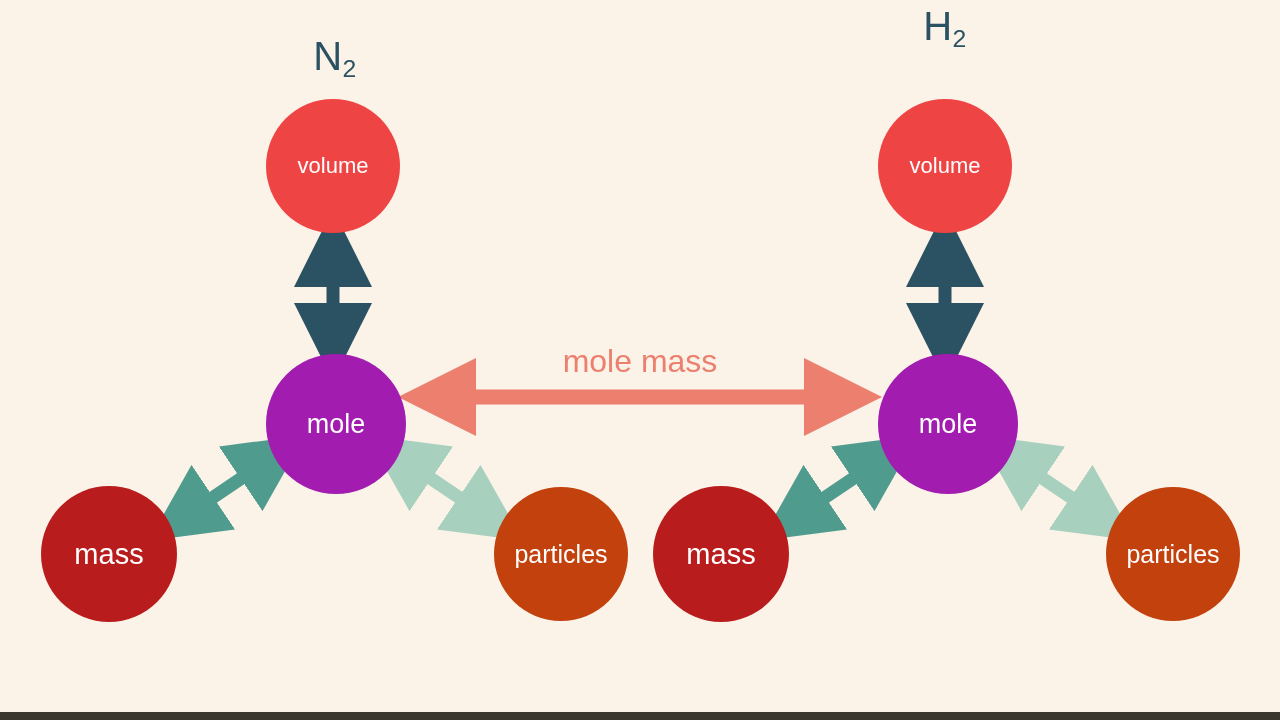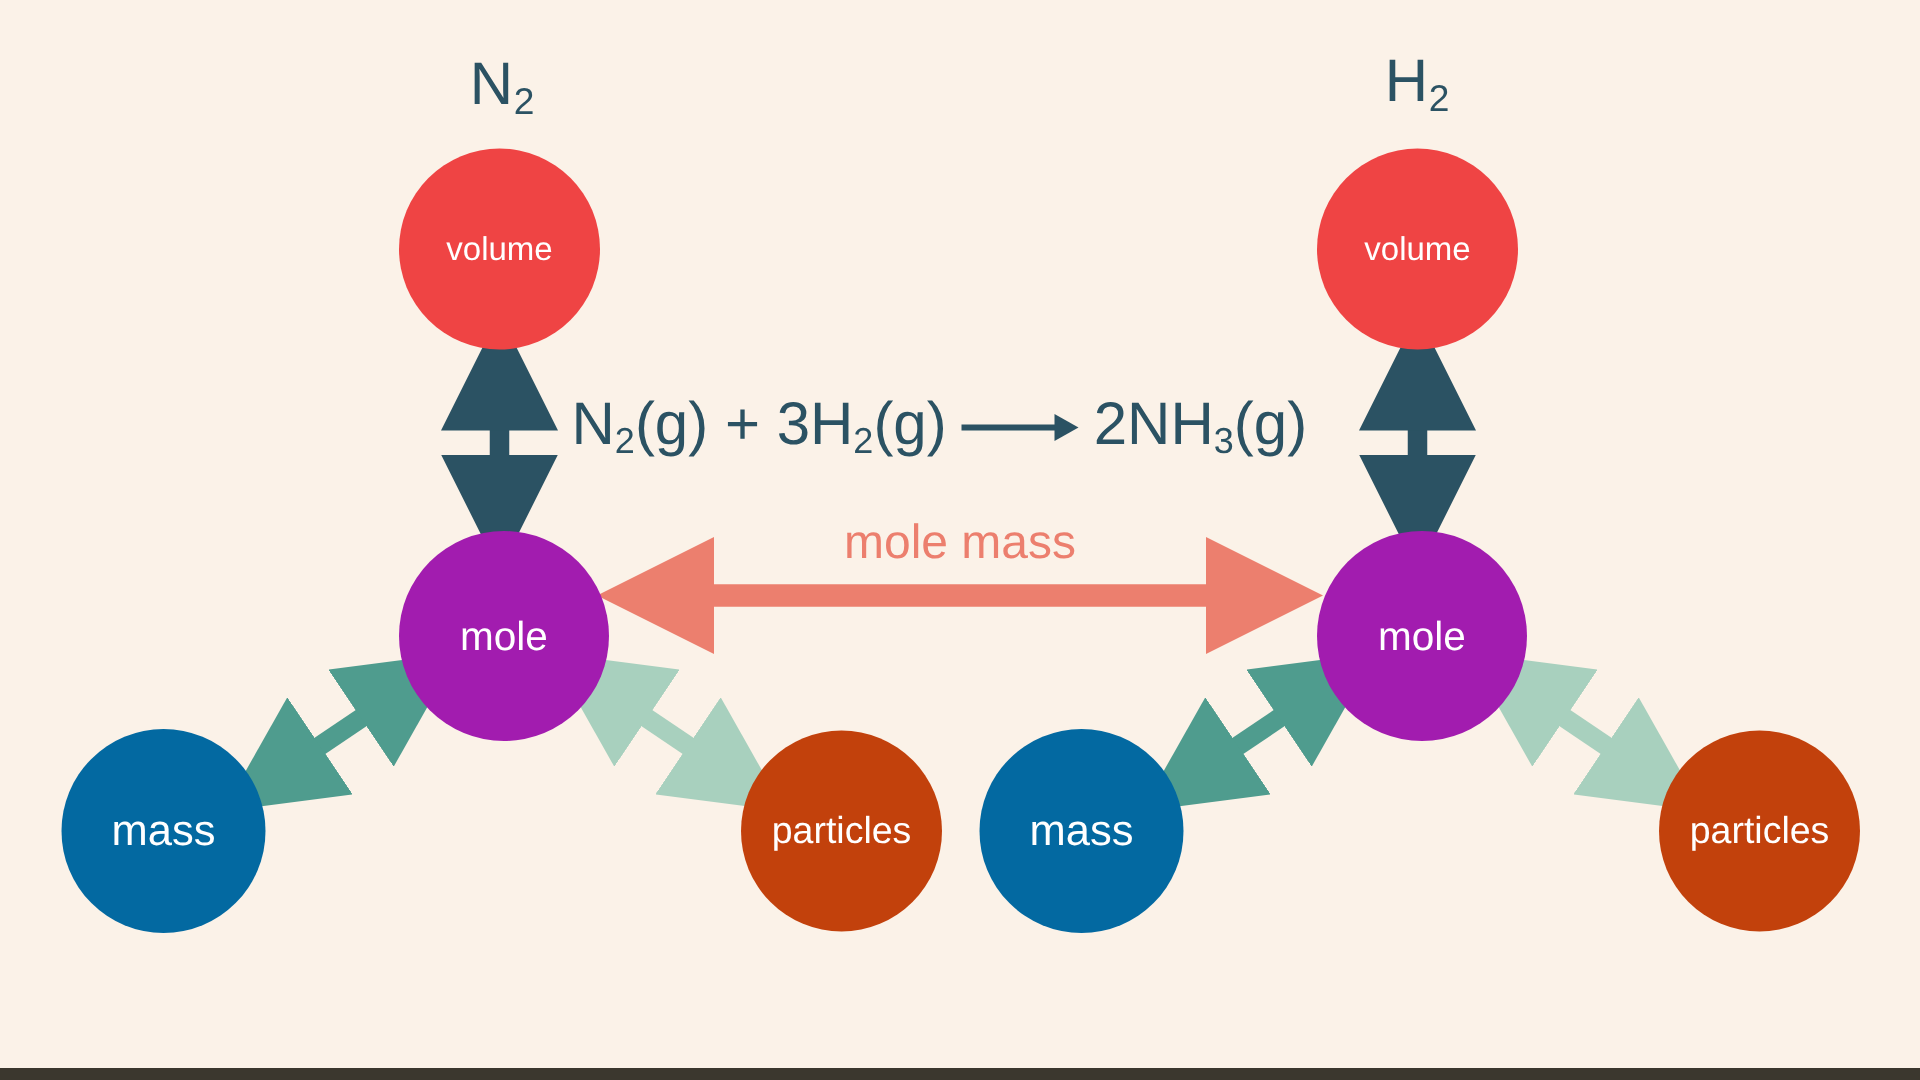--- a/index.html
+++ b/index.html
@@ -63,21 +63,21 @@
   }
   .node-mole {
     width: 140px;
     height: 140px;
     background: #a21caf;
     font-size: 27px;
   }
   .node-mass {
     width: 136px;
     height: 136px;
-    background: #0369a1;
+    background: #b91c1c;
     font-size: 29px;
   }
   .node-particles {
     width: 134px;
     height: 134px;
     background: #c2410c;
     font-size: 25px;
   }
 
   
@@ -205,42 +205,37 @@
   </div>
 
   <div class="node node-mass" style="left:41px; top:486px;">
     <span>mass</span>
   </div>
 
   <div class="node node-particles" style="left:494px; top:487px;">
     <span>particles</span>
   </div>
 
-  <div class="species-label" style="left:865px; top:34px;">
+  <div class="species-label" style="left:865px; top:6px;">
     <span>H</span><sub>2</sub>
   </div>
 
   <div class="node node-volume" style="left:878px; top:99px;">
     <span>volume</span>
   </div>
 
   <div class="node node-mole" style="left:878px; top:354px;">
     <span>mole</span>
   </div>
 
   <div class="node node-mass" style="left:653px; top:486px;">
     <span>mass</span>
   </div>
 
   <div class="node node-particles" style="left:1106px; top:487px;">
     <span>particles</span>
   </div>
 
-  <div class="equation" style="left:381px; top:263px;">
-    <span>N</span><sub>2</sub><span>(g)</span>
-    <span>+</span>
-    <span>3</span><span>H</span><sub>2</sub><span>(g)</span><span class="eq-arrow"></span><span>2</span><span>NH</span><sub>3</sub><span>(g)</span>
-  </div>
 
   <div class="ratio-label" style="left:480px; top:345px;">mole mass</div>
 
   <div class="bottom-bar"></div>
 </div>
 
 </body></html>

